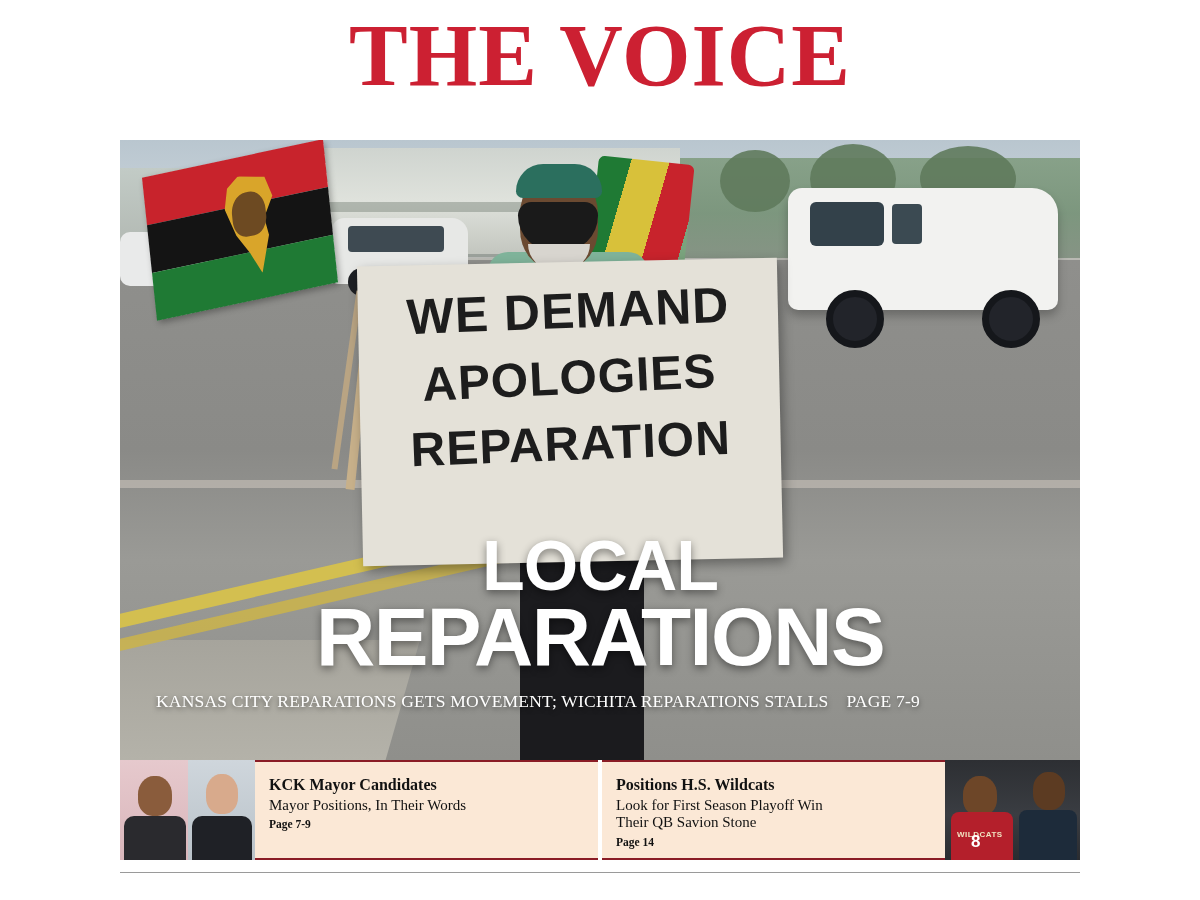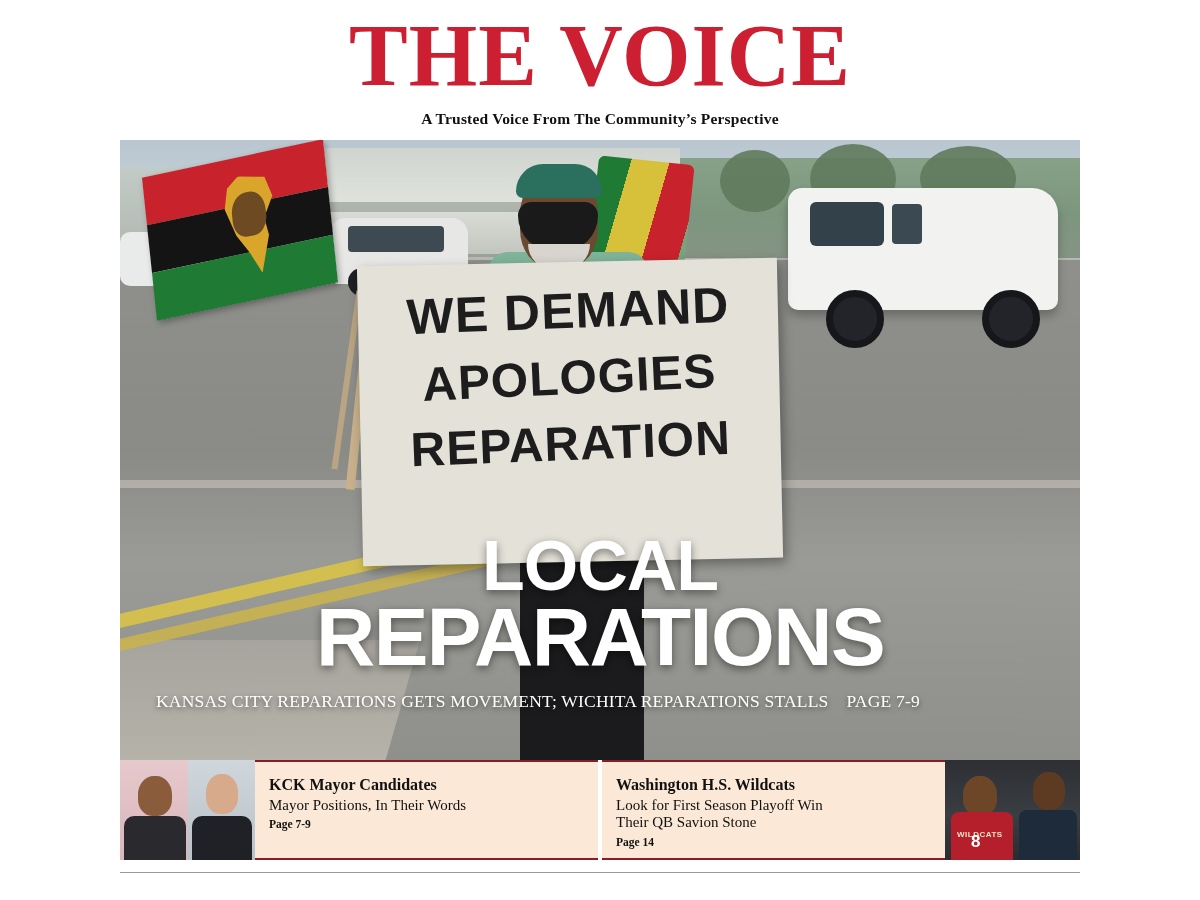--- a/index.html
+++ b/index.html
@@ -388,21 +388,20 @@
     color: #161616;
   }
 </style>
 </head>
 <body>
 
 <div class="page">
 
   <div class="masthead">
     <div class="masthead-title">THE VOICE</div>
-    <div class="masthead-tagline">A Trusted Voice From The Community’s Perspective</div>
   </div>
 
   <div class="hero">
     <div class="sky"></div>
     <div class="building2"></div>
     <div class="building"></div>
     <div class="building-stripe"></div>
     <div class="trees"></div>
     <div class="treetop" style="left:600px; top:10px; width:70px; height:62px;"></div>
     <div class="treetop" style="left:690px; top:4px; width:86px; height:70px;"></div>
@@ -475,21 +474,21 @@
       </div>
       <div class="teaser-text">
         <div class="teaser-title">KCK Mayor Candidates</div>
         <div class="teaser-desc">Mayor Positions, In Their Words</div>
         <div class="teaser-page">Page 7-9</div>
       </div>
     </div>
 
     <div class="teaser">
       <div class="teaser-text">
-        <div class="teaser-title">Washington H.S. Wildcats</div>
+        <div class="teaser-title">Positions H.S. Wildcats</div>
         <div class="teaser-desc">Look for First Season Playoff Win</div>
         <div class="teaser-desc">Their QB Savion Stone</div>
         <div class="teaser-page">Page 14</div>
       </div>
       <div class="teaser-right-photo">
         <div class="ath-bg"></div>
         <div class="face" style="left:18px; top:16px; width:34px; height:40px; background:#6d4628;"></div>
         <div class="jersey"></div>
         <div class="jersey-word">WILDCATS</div>
         <div class="jersey-num">8</div>

